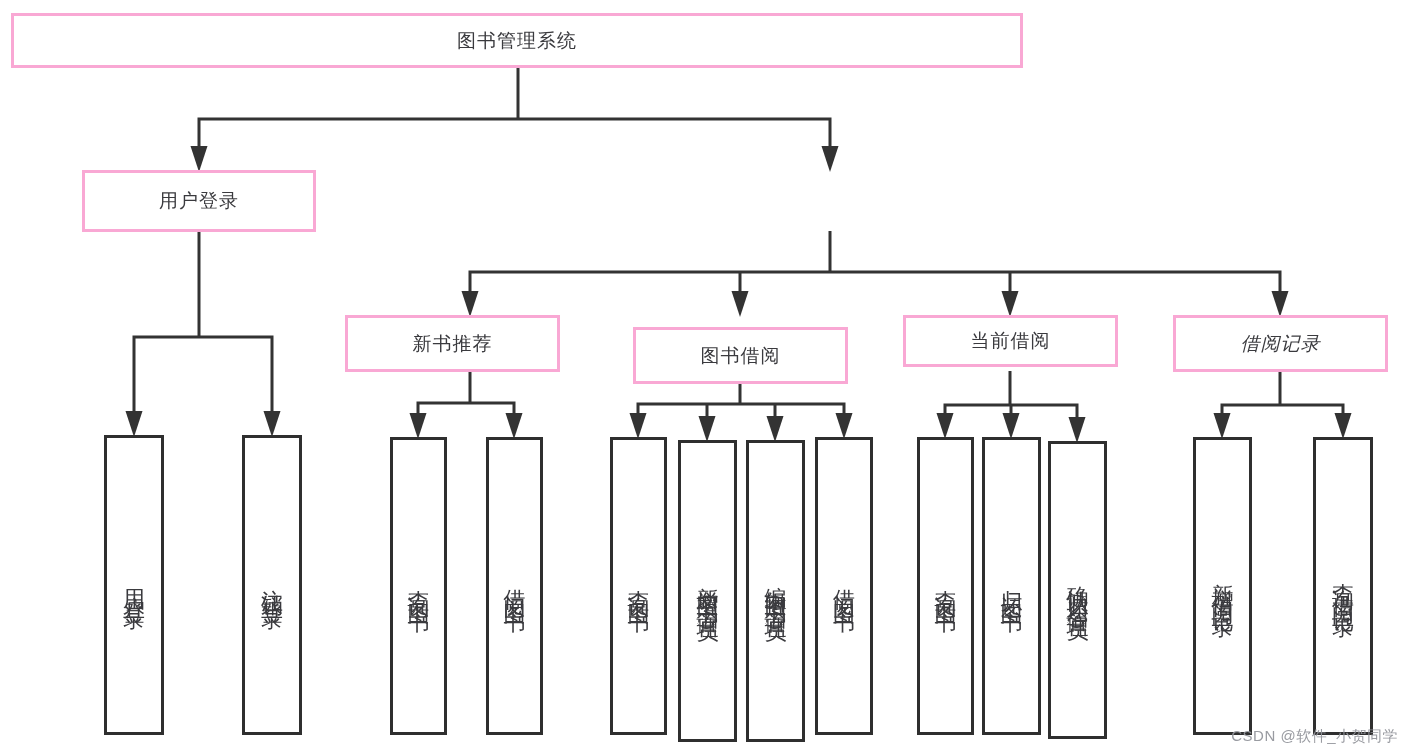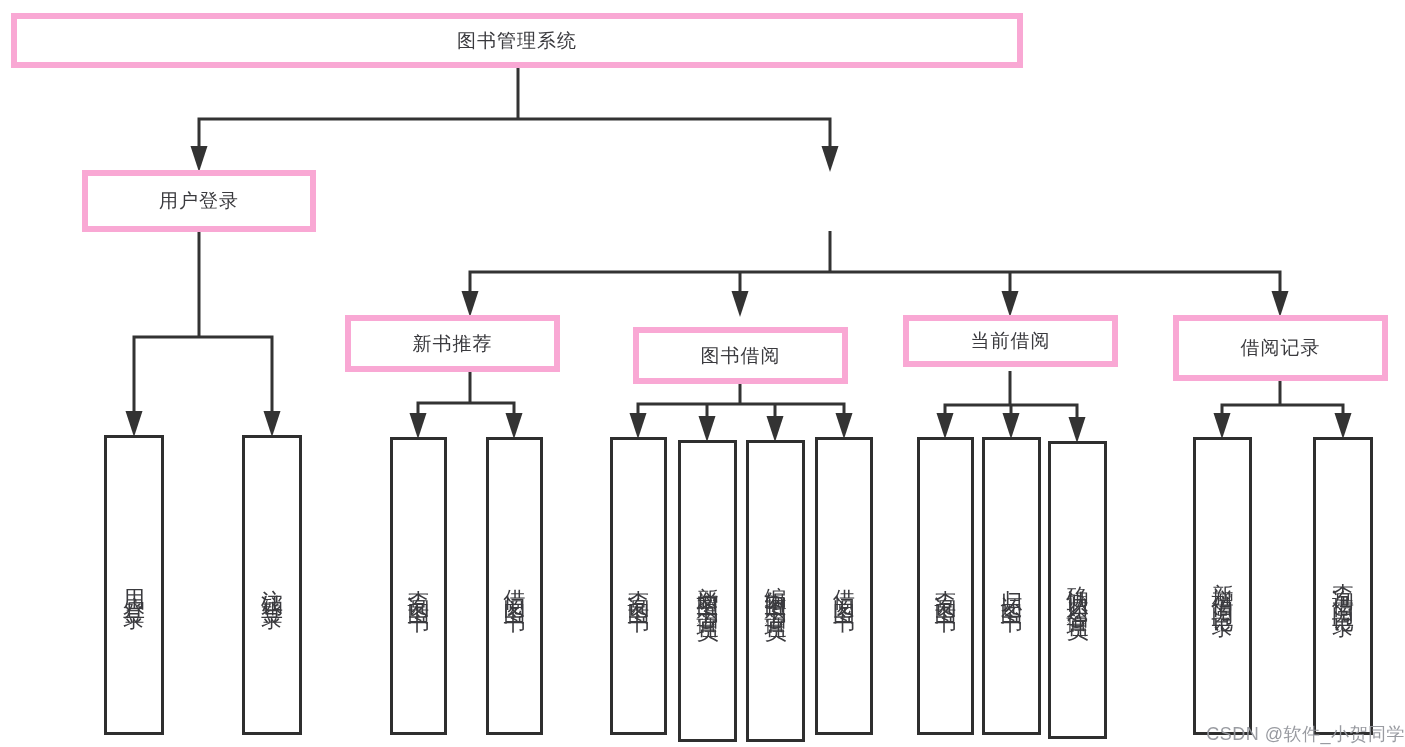--- a/index.html
+++ b/index.html
@@ -18,21 +18,21 @@
   #connectors {
     position: absolute;
     left: 0;
     top: 0;
     z-index: 0;
   }
   .hbox {
     position: absolute;
     box-sizing: border-box;
     background: #ffffff;
-    border: 6px solid #f9a8d4;
+    border: 3px solid #f9a8d4;
     display: flex;
     align-items: center;
     justify-content: center;
     z-index: 1;
   }
   .hbox .lbl {
     font-size: 19px;
     color: #3a3a3e;
     letter-spacing: 1px;
     white-space: nowrap;
@@ -54,23 +54,23 @@
     letter-spacing: 7px;
     color: #3a3a3e;
     line-height: 1;
     white-space: nowrap;
   }
   .vbox.tight .vlbl {
     letter-spacing: 5px;
   }
   #watermark {
     position: absolute;
-    right: 0;
+    right: 7px;
     bottom: 1px;
-    font-size: 18px;
+    font-size: 15px;
     color: rgba(148, 150, 156, 0.95);
     letter-spacing: 0.5px;
     z-index: 2;
     white-space: nowrap;
   }
 </style>
 </head>
 <body>
 
 <div id="stage">
@@ -151,21 +151,21 @@
 
   <div class="hbox" style="left:345px; top:315px; width:215px; height:57px;">
     <span class="lbl">新书推荐</span>
   </div>
   <div class="hbox" style="left:633px; top:327px; width:215px; height:57px;">
     <span class="lbl">图书借阅</span>
   </div>
   <div class="hbox" style="left:903px; top:315px; width:215px; height:52px;">
     <span class="lbl">当前借阅</span>
   </div>
-  <div class="hbox" style="left:1173px; top:315px; width:215px; height:66px;">
+  <div class="hbox" style="left:1173px; top:315px; width:215px; height:57px;font-style:italic;">
     <span class="lbl">借阅记录</span>
   </div>
 
   <div class="vbox" style="left:390px; top:437px; width:57px; height:298px;">
     <span class="vlbl">查询图书</span>
   </div>
   <div class="vbox" style="left:486px; top:437px; width:57px; height:298px;">
     <span class="vlbl">借阅图书</span>
   </div>
 

